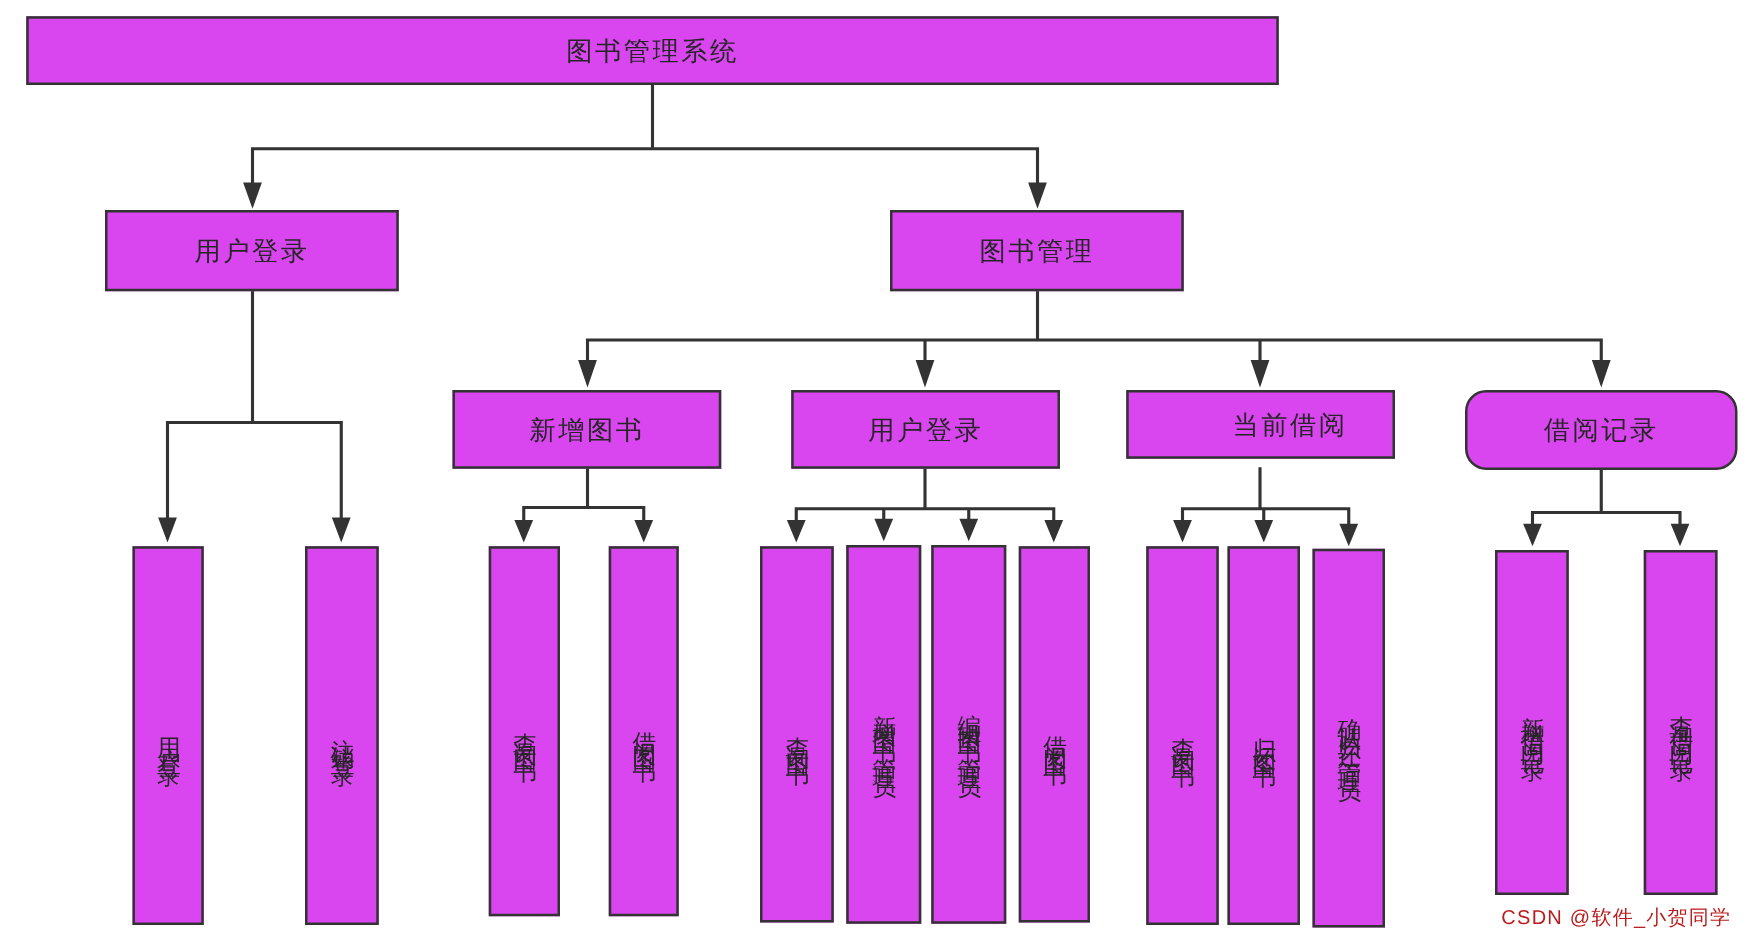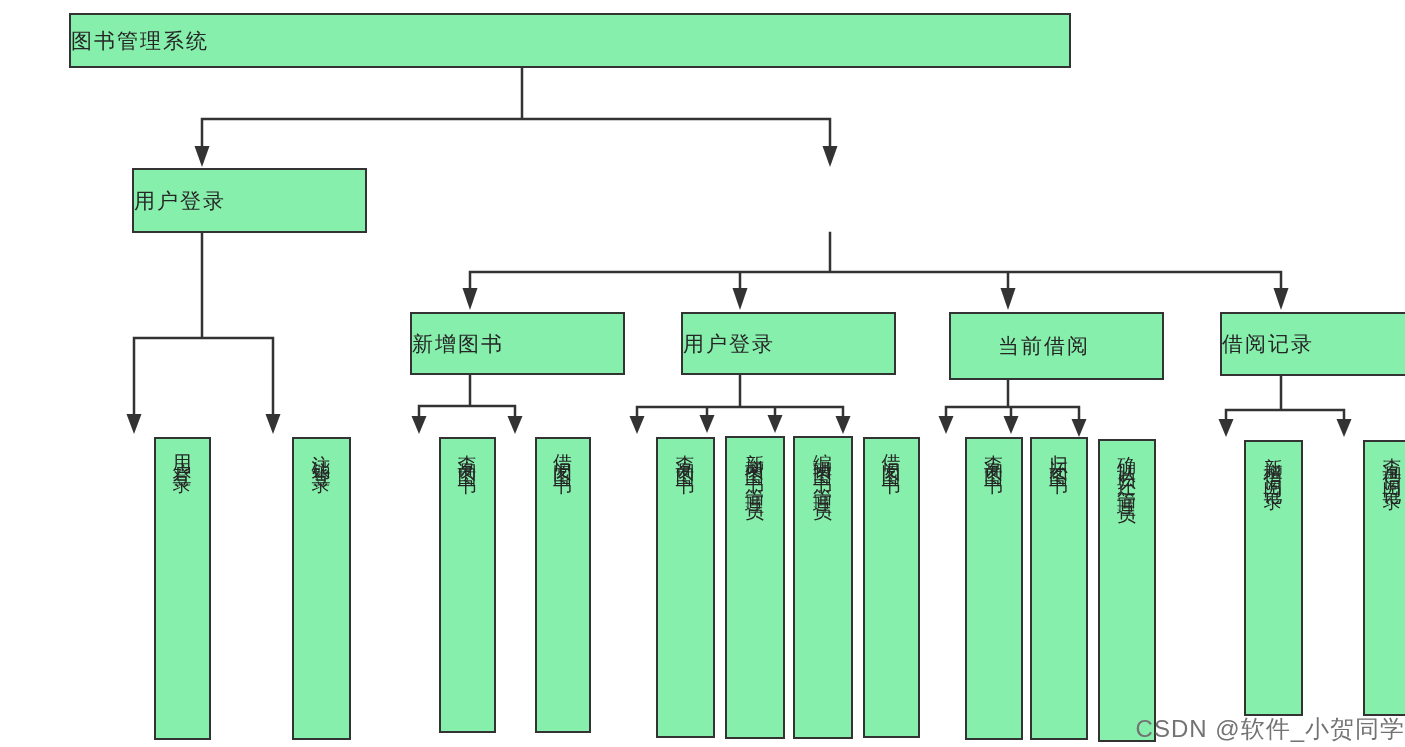--- a/index.html
+++ b/index.html
@@ -2,51 +2,51 @@
 <html><head>
 <meta charset="utf-8">
 <style>
   html,body{margin:0;padding:0;background:#ffffff;}
   body{width:1405px;height:747px;overflow:hidden;
        font-family:"Liberation Sans","DejaVu Sans",sans-serif;color:#262626;}
   .stage{position:relative;width:1405px;height:747px;background:#ffffff;}
   .wires{position:absolute;left:0;top:0;width:1405px;height:747px;}
 
   .node{position:absolute;box-sizing:border-box;border:2.5px solid #333333;
-        background:#86efac;display:flex;align-items:center;justify-content:flex-start;margin-left:48px;}
+        background:#d946ef;display:flex;align-items:center;justify-content:center;}
   .h{font-size:21px;letter-spacing:2px;white-space:nowrap;}
   .v{writing-mode:vertical-rl;text-orientation:mixed;font-size:19px;
      letter-spacing:7px;line-height:1;}
 
   
   #n-root      {left:21px;  top:13px;  width:1002px;height:55px;}
   #n-user-login{left:84px;  top:168px; width:235px; height:65px;}
   #n-book-mgmt {left:712px; top:168px; width:235px; height:65px;}
   #n-new-books {left:362px; top:312px; width:215px; height:63px;}
   #n-book-borr {left:633px; top:312px; width:215px; height:63px;}
-  #n-cur-borr  {left:901px; top:312px; width:215px; height:68px;padding-left:47px;}
-  #n-records   {left:1172px;top:312px; width:218px; height:64px;}
+  #n-cur-borr  {left:901px; top:312px; width:215px; height:55px;padding-left:47px;}
+  #n-records   {left:1172px;top:312px; width:218px; height:64px;border-radius:17px;}
 
   
   #leaf-login  {left:106px; top:437px; width:57px; height:303px;}
   #leaf-logout {left:244px; top:437px; width:59px; height:303px;}
   #leaf-nb-1   {left:391px; top:437px; width:57px; height:296px;}
   #leaf-nb-2   {left:487px; top:437px; width:56px; height:296px;}
   #leaf-bb-1   {left:608px; top:437px; width:59px; height:301px;}
   #leaf-bb-2   {left:677px; top:436px; width:60px; height:303px;}
   #leaf-bb-3   {left:745px; top:436px; width:60px; height:303px;}
   #leaf-bb-4   {left:815px; top:437px; width:57px; height:301px;}
   #leaf-cb-1   {left:917px; top:437px; width:58px; height:303px;}
   #leaf-cb-2   {left:982px; top:437px; width:58px; height:303px;}
   #leaf-cb-3   {left:1050px;top:439px; width:58px; height:303px;}
   #leaf-br-1   {left:1196px;top:440px; width:59px; height:276px;}
   #leaf-br-2   {left:1315px;top:440px; width:59px; height:276px;}
 
-  .watermark{position:absolute;right:0;bottom:2px;font-size:24px;
-             letter-spacing:1px;color:#737373;white-space:nowrap;}
+  .watermark{position:absolute;right:20px;bottom:2px;font-size:16px;
+             letter-spacing:1px;color:#b91c1c;white-space:nowrap;}
 </style>
 </head>
 <body>
 
 <div class="stage">
 
   <svg class="wires" viewBox="0 0 1405 747">
     <g stroke="#333333" stroke-width="2.5" fill="none" stroke-linecap="square">
 
       <path d="M522 68 V119 M202 119 H830 M202 119 V148 M830 119 V148"></path>
@@ -85,20 +85,23 @@
       <polygon points="1344,437 1336.5,419 1351.5,419"></polygon>
     </g>
   </svg>
 
   <div class="node h" id="n-root">
     <span>图书管理系统</span>
   </div>
 
   <div class="node h" id="n-user-login">
     <span>用户登录</span>
+  </div>
+  <div class="node h" id="n-book-mgmt">
+    <span>图书管理</span>
   </div>
 
   <div class="node h" id="n-new-books">
     <span>新增图书</span>
   </div>
   <div class="node h" id="n-book-borr">
     <span>用户登录</span>
   </div>
   <div class="node h" id="n-cur-borr">
     <span>当前借阅</span>

